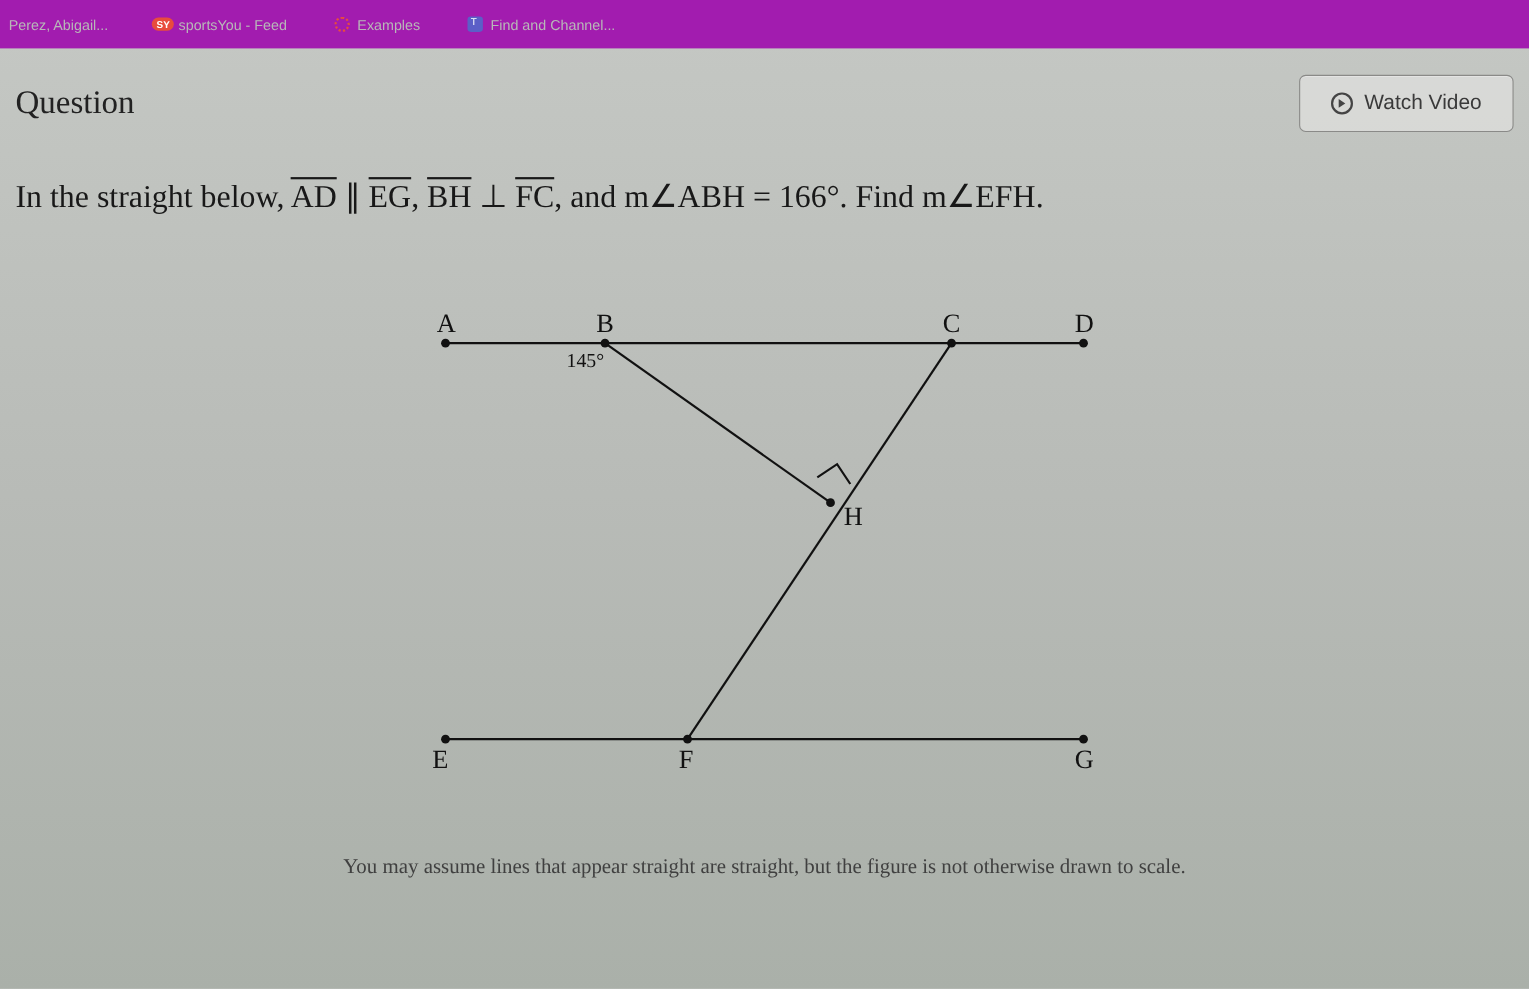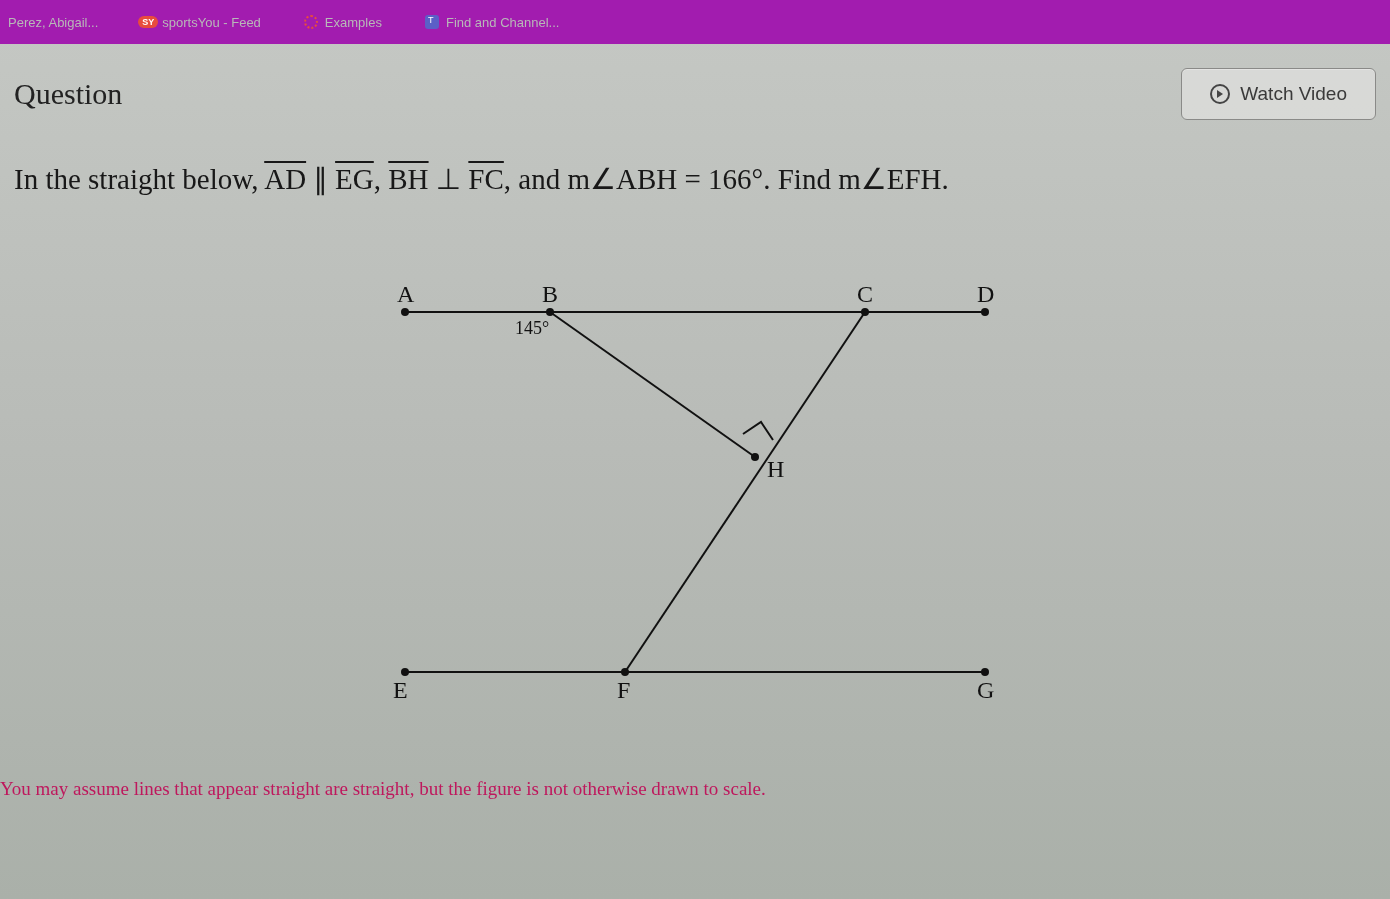--- a/index.html
+++ b/index.html
@@ -80,22 +80,23 @@
     justify-content: center;
     padding-top: 60px;
   }
   svg.diagram { width: 680px; height: 460px; }
   .pt-label { font-family: 'Times New Roman', serif; font-size: 24px; fill: #111; }
   .ang-label { font-family: 'Times New Roman', serif; font-size: 18px; fill: #111; }
   .geo-line { stroke: #111; stroke-width: 2; fill: none; }
   .geo-dot { fill: #111; }
 
   .footnote {
+    text-align: center;
     font-size: 19px;
-    color: #be185d;
+    color: #404040;
     padding-top: 46px;
   }
 </style>
 </head>
 <body>
 
 <div class="browser-tabs">
   <div class="tab-item">
     <span>Perez, Abigail...</span>
   </div>

